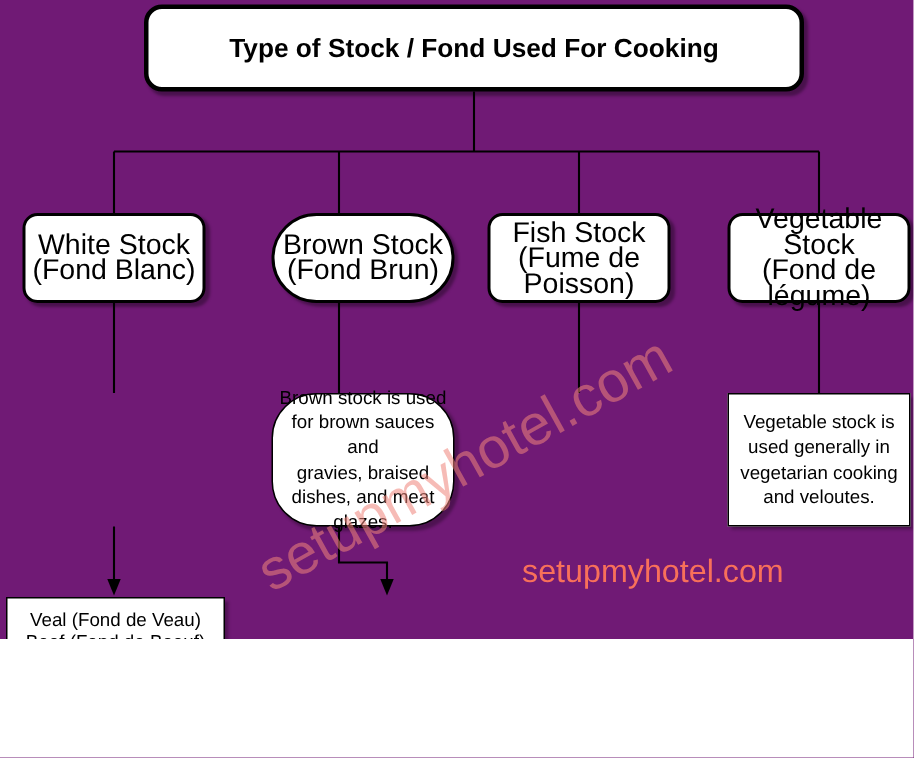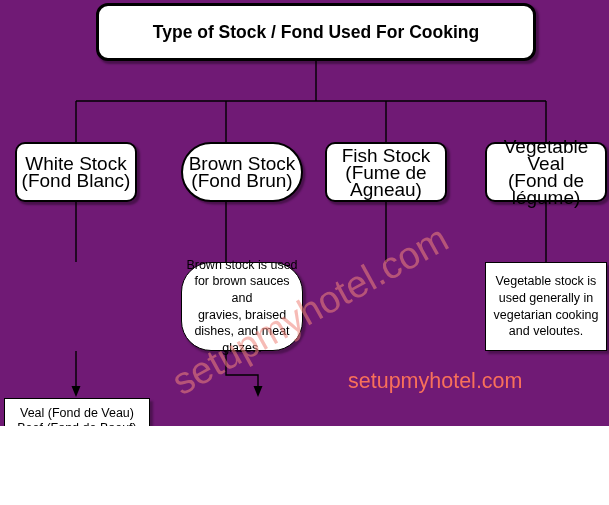--- a/index.html
+++ b/index.html
@@ -58,24 +58,24 @@
   <div class="node stock-box col-0">
     <span class="pre">White Stock
 (Fond Blanc)</span>
   </div>
   <div class="node stock-box col-1">
     <span class="pre">Brown Stock
 (Fond Brun)</span>
   </div>
   <div class="node stock-box col-2">
     <span class="pre">Fish Stock
-(Fume de Agneau)</span>
+(Fume de Poisson)</span>
   </div>
   <div class="node stock-box col-3">
-    <span class="pre">Vegetable Veal
+    <span class="pre">Vegetable Stock
 (Fond de légume)</span>
   </div>
 
   <div class="node desc-box col-1">
     <span class="pre">Brown stock is used
 for brown sauces and
 gravies, braised
 dishes, and meat
 glazes.</span>
   </div>

